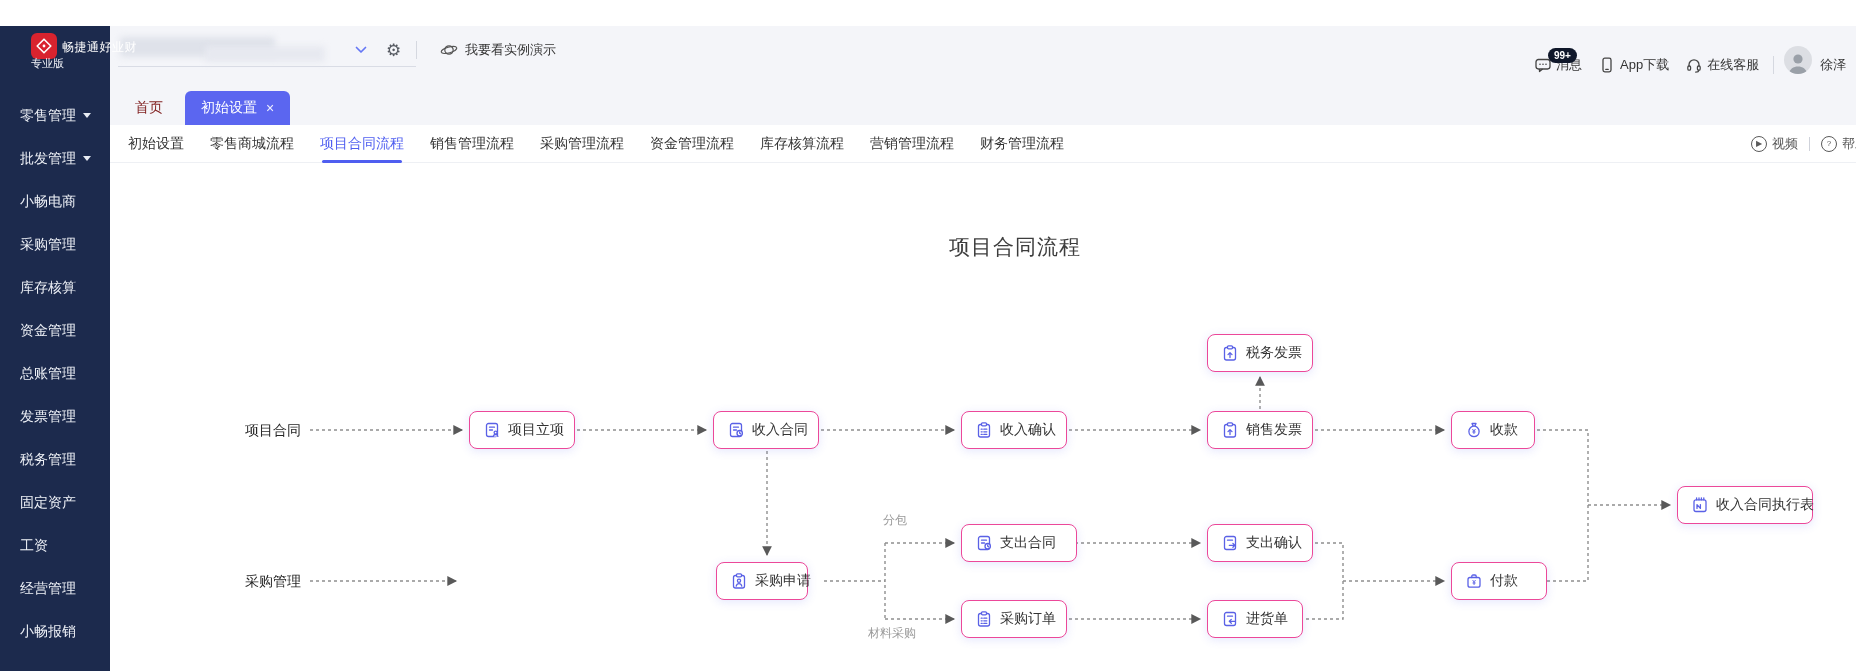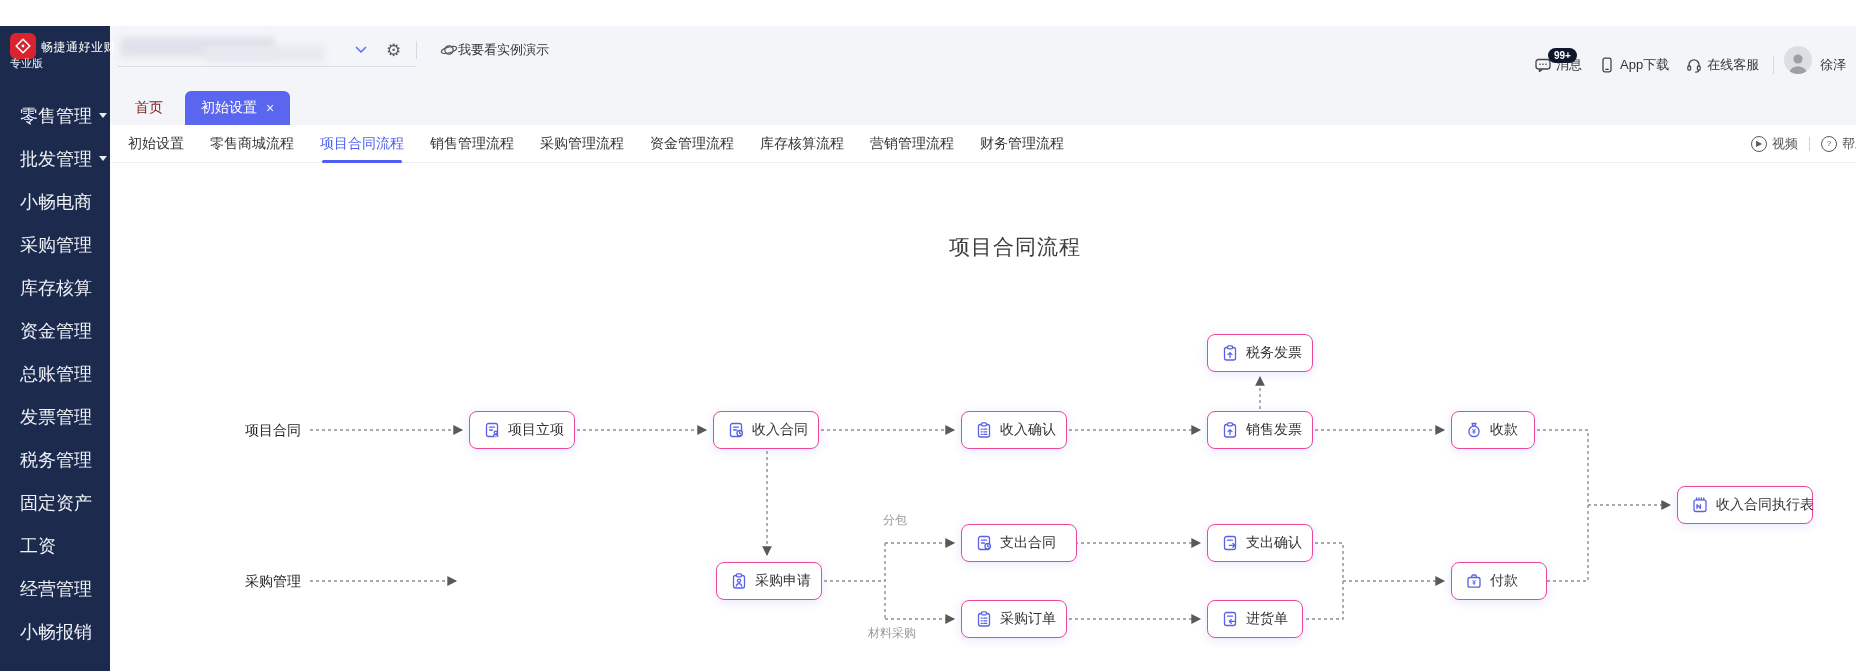--- a/index.html
+++ b/index.html
@@ -2,38 +2,38 @@
 <html><head>
 <meta charset="utf-8">
 <style>
   * { margin:0; padding:0; box-sizing:border-box; }
   html,body { background:#fff; }
   body { font-family:"Liberation Sans","DejaVu Sans",sans-serif; }
   .app { position:relative; width:1856px; height:671px; background:#fff; overflow:hidden; }
 
   
   .sidebar { position:absolute; left:0; top:26px; width:110px; height:645px; background:#1c2a4d; z-index:5; }
-  .logo { position:relative; height:46px; }
+  .logo { position:relative; height:46px;margin-left:21px; }
   .logo-badge { position:absolute; left:10px; top:7px; width:26px; height:26px; background:#d9232e; border-radius:6px; display:flex; align-items:center; justify-content:center; }
   .brand-name { position:absolute; left:41px; top:13px; font-size:12px; color:#fff; white-space:nowrap; letter-spacing:.5px; }
   .brand-edition { position:absolute; left:10px; top:30px; font-size:11px; color:#f0f2f7; }
   .side-menu { list-style:none; margin-top:22px; }
-  .side-item { height:43px; display:flex; align-items:center; padding-left:20px; font-size:18px; color:#eef1f7; cursor:pointer; white-space:nowrap; }
+  .side-item { height:43px; display:flex; align-items:center; padding-left:20px; font-size:14px; color:#eef1f7; cursor:pointer; white-space:nowrap; }
   .caret-down { width:0; height:0; border-left:4.5px solid transparent; border-right:4.5px solid transparent; border-top:5px solid #e8ecf4; margin-left:7px; }
 
   
   .header { position:absolute; left:110px; top:26px; width:1746px; height:99px; background:#f4f5f9; }
   .topbar { position:absolute; left:0; top:0; width:100%; height:48px; }
   .blur1 { position:absolute; left:10px; top:11px; width:155px; height:20px; background:#dfe2ea; border-radius:3px; filter:blur(3px); }
   .blur2 { position:absolute; left:95px; top:20px; width:120px; height:16px; background:#e7e9f0; border-radius:3px; filter:blur(3px); }
   .company-underline { position:absolute; left:8px; top:40px; width:298px; height:1px; background:#d9dce5; }
   .tb-icon { position:absolute; top:0; height:48px; display:flex; align-items:center; cursor:pointer; color:#555; }
   .tb-divider { position:absolute; top:15px; width:1px; height:18px; background:#d5d8e0; }
   .gear { font-size:17px; color:#575b63; }
-  .demo-link { position:absolute; left:330px; top:0; height:48px; display:flex; align-items:center; font-size:13px; color:#333; cursor:pointer; }
+  .demo-link { position:absolute; left:330px; top:0; height:48px; display:flex; align-items:center; gap:7px; font-size:13px; color:#333; cursor:pointer; }
   .right-cluster { position:absolute; left:1424px; top:0; height:48px; display:flex; align-items:flex-end; font-size:13px; color:#333; }
   .rc-item { display:flex; align-items:center; gap:4px; cursor:pointer; position:relative; }
   .badge { position:absolute; top:-8px; left:14px; background:#0f172a; color:#fff; font-size:10px; line-height:13px; padding:1px 6px; border-radius:9px; font-weight:bold; }
   .avatar { width:28px; height:28px; border-radius:50%; background:#dcdee3; display:flex; align-items:flex-end; justify-content:center; overflow:hidden; }
   .spacer14 { width:14px; } .spacer16 { width:16px; } .spacer10 { width:10px; } .spacer8 { width:8px; }
 
   .win-tabs { position:absolute; left:3px; bottom:0; display:flex; align-items:flex-end; }
   .win-tab { height:34px; padding:0 22px; display:flex; align-items:center; font-size:14px; color:#7f1d1d; cursor:pointer; }
   .win-tab.active { background:#5b66f0; color:#fff; border-radius:6px 6px 0 0; gap:9px; padding:0 16px; }
   .win-tab .close-x { font-size:14px; line-height:14px; opacity:.9; cursor:pointer; }
@@ -324,21 +324,21 @@
       <svg class="nicon" width="18" height="18" viewBox="0 0 18 18">
           <g fill="none" stroke="#5a61e6" stroke-width="1.3" stroke-linecap="round" stroke-linejoin="round">
             <rect x="3" y="3.8" width="12" height="11.7" rx="2"></rect>
             <path d="M5.6 1.8v2M8 1.8v2M10.4 1.8v2M12.8 1.8v2"></path>
             <path d="M6 12.4V8.6l3.4 3.8V8.6"></path>
           </g>
         </svg>
       <span>收入合同执行表</span>
     </div>
 
-    <div class="node" style="left:606px;top:399px;width:106px">
+    <div class="node" style="left:606px;top:399px;width:92px">
       <svg class="nicon" width="18" height="18" viewBox="0 0 18 18">
           <g fill="none" stroke="#5a61e6" stroke-width="1.3" stroke-linecap="round" stroke-linejoin="round">
             <rect x="3.5" y="3.5" width="11" height="12.5" rx="2"></rect>
             <rect x="6.5" y="1.8" width="5" height="3" rx="1" fill="#fff"></rect>
             <circle cx="9" cy="8.8" r="1.6"></circle>
             <path d="M6.2 14.2c.4-1.7 1.5-2.5 2.8-2.5s2.4.8 2.8 2.5"></path>
           </g>
         </svg>
       <span>采购申请</span>
     </div>

